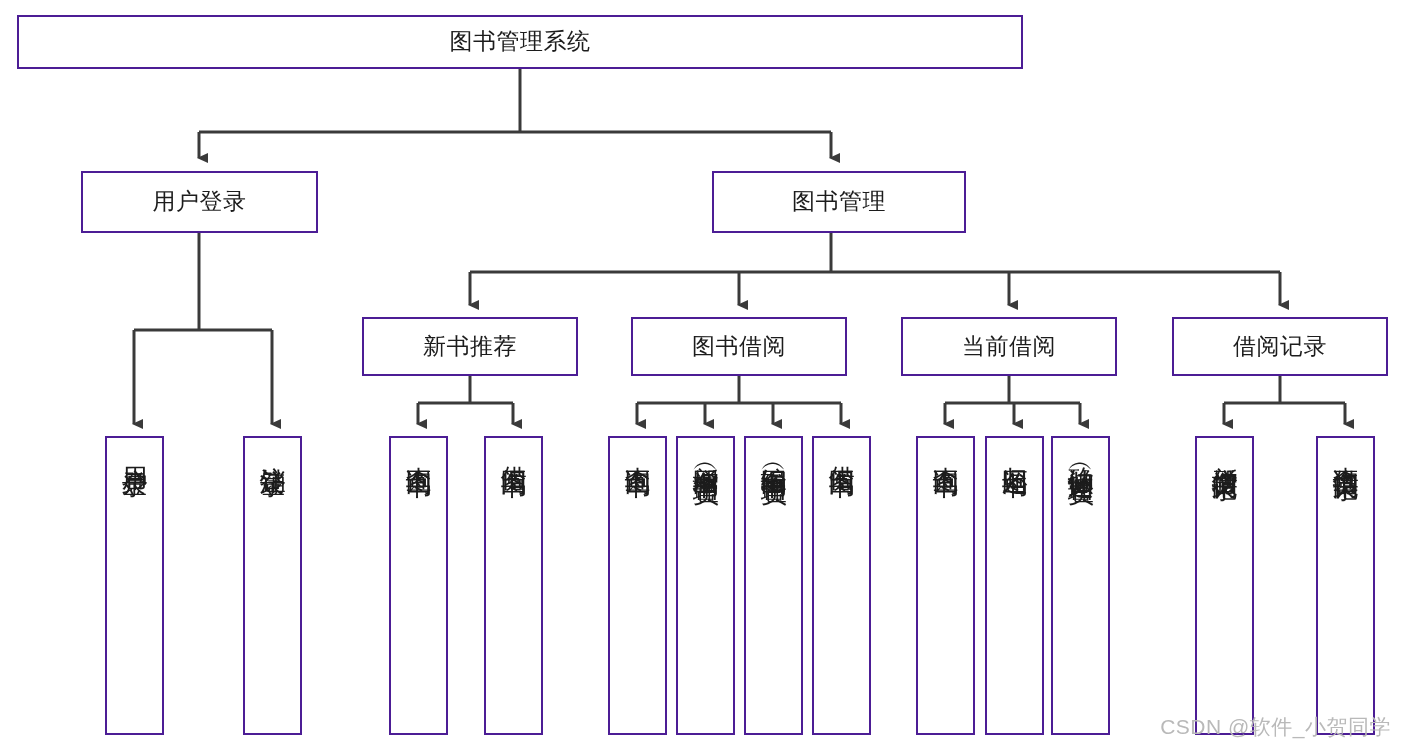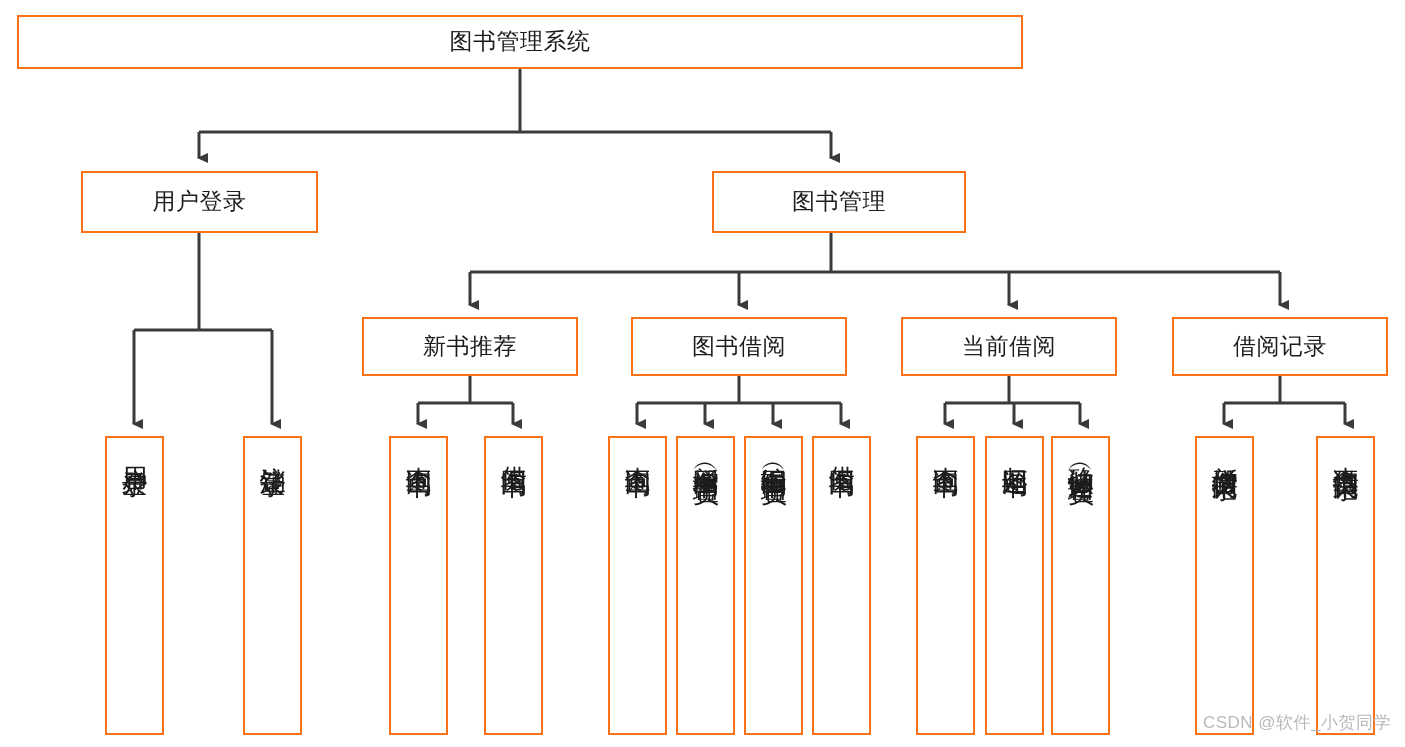--- a/index.html
+++ b/index.html
@@ -21,21 +21,21 @@
     position: absolute;
     left: 0;
     top: 0;
     width: 1405px;
     height: 747px;
   }
   .node {
     position: absolute;
     box-sizing: border-box;
     background: #ffffff;
-    border: 2px solid #f97316;
+    border: 2px solid #4c1d95;
     display: flex;
     align-items: center;
     justify-content: center;
     color: #1c1c1c;
     z-index: 2;
   }
   .node-label {
     display: block;
     text-align: center;
     line-height: 1.18;
@@ -57,22 +57,22 @@
     writing-mode: vertical-rl;
     text-orientation: upright;
     font-size: 26px;
     line-height: 1.06;
     letter-spacing: 2px;
     white-space: nowrap;
   }
   .watermark {
     position: absolute;
     right: 14px;
-    bottom: 13px;
-    font-size: 17px;
+    bottom: 6px;
+    font-size: 21px;
     color: #b9b9b9;
     letter-spacing: 0.5px;
     z-index: 3;
     white-space: nowrap;
   }
 </style>
 </head>
 <body>
 
 <div id="stage">

